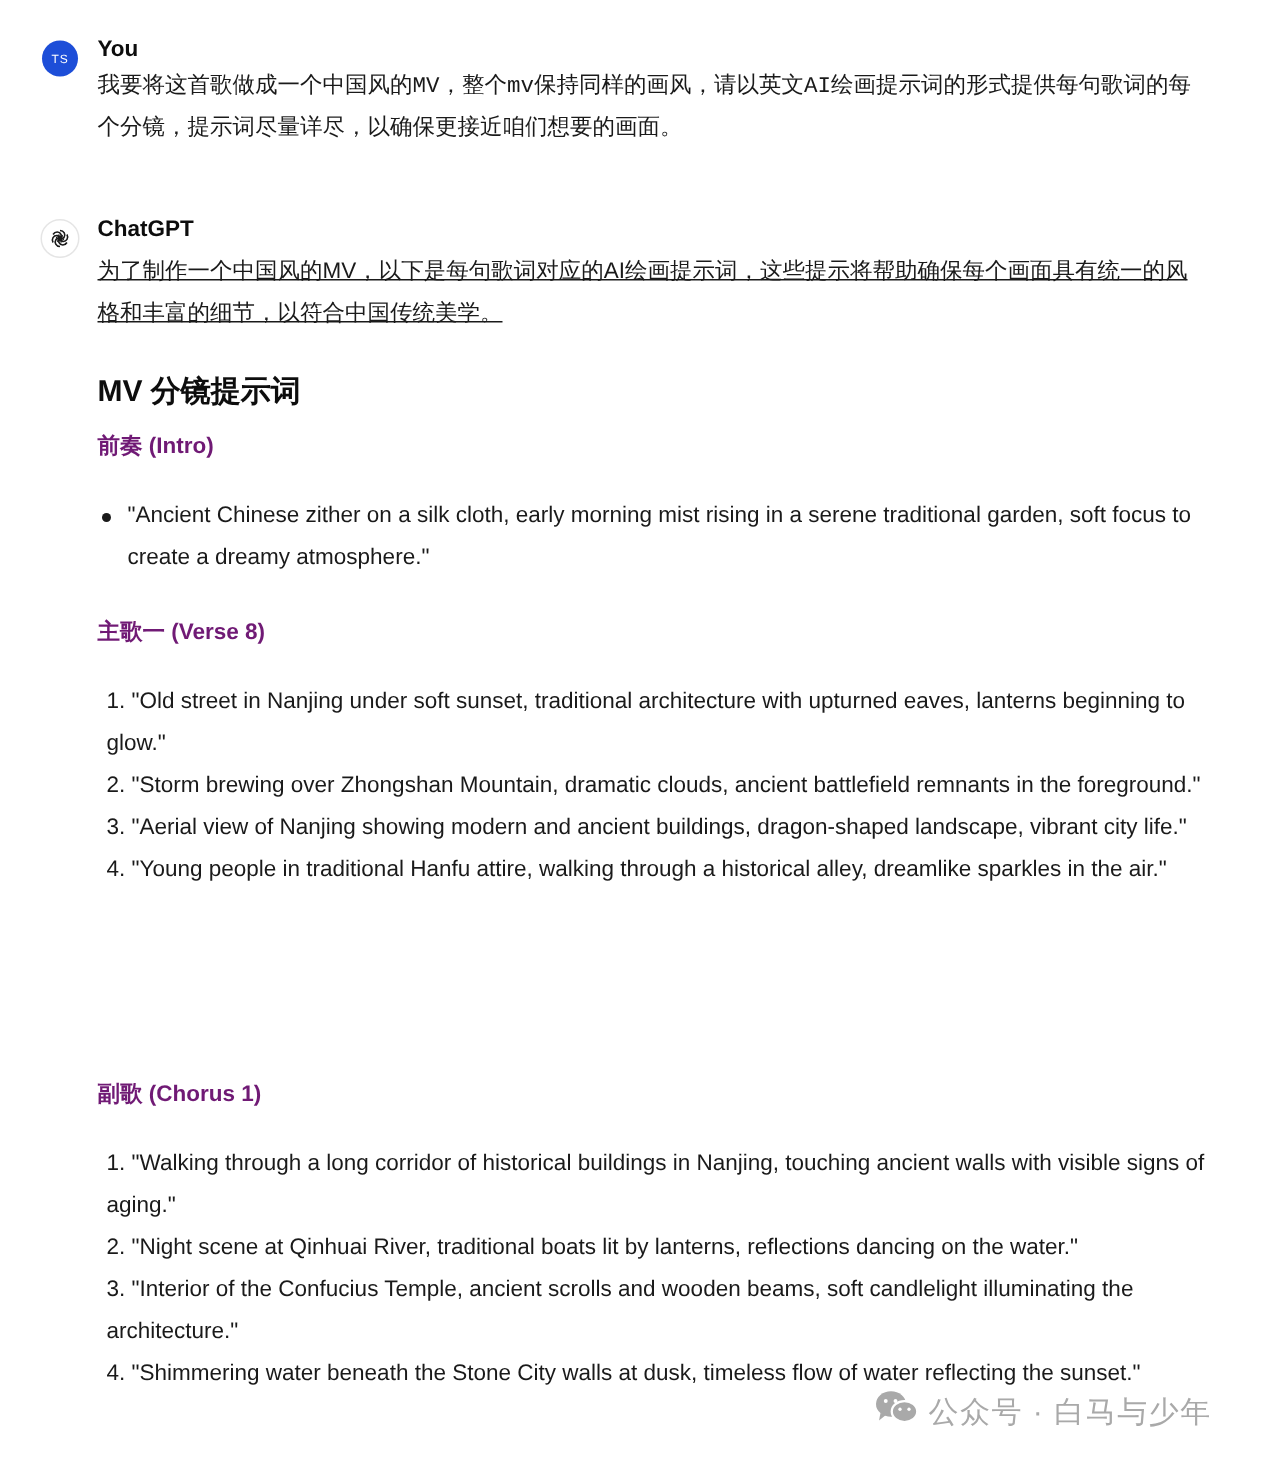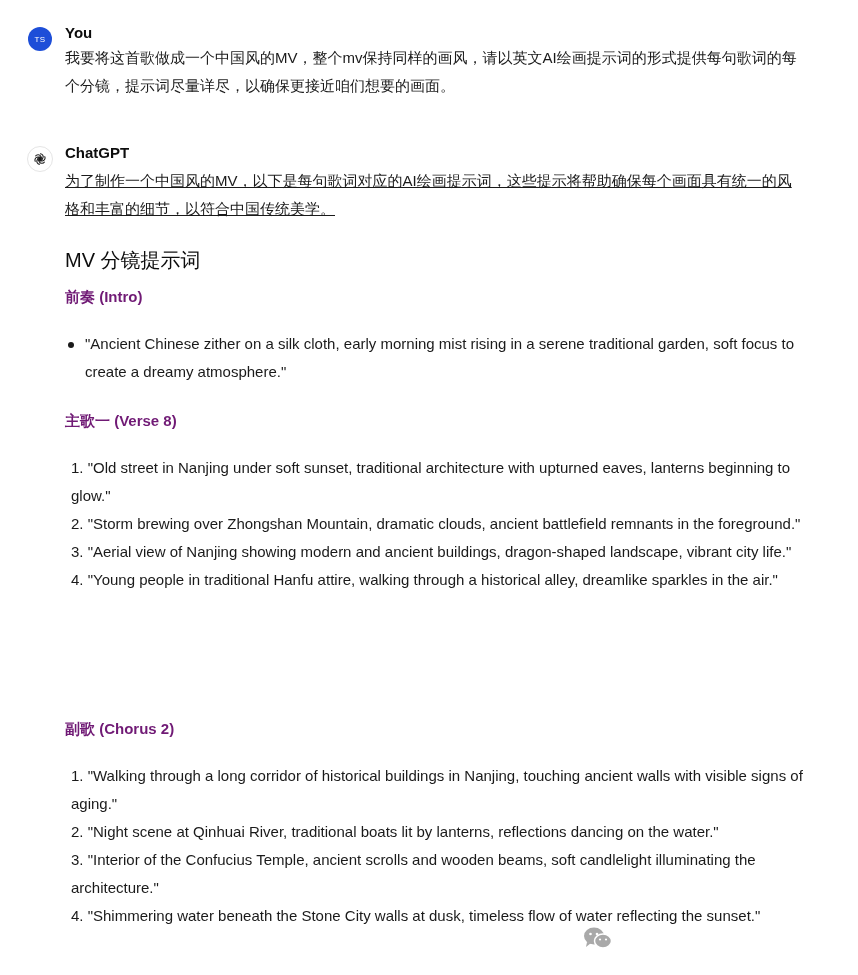--- a/index.html
+++ b/index.html
@@ -59,21 +59,21 @@
       position: absolute;
       left: 37px;
       width: 735px;
       font-size: 15px;
       line-height: 28px;
       color: #1a1a1a;
     }
     .h3 {
       position: absolute;
       left: 37px;
-      font-weight: normal;
+      font-weight: bold;
       font-size: 20px;
       color: #0d0d0d;
     }
     .h4 {
       position: absolute;
       left: 37px;
       font-weight: bold;
       font-size: 15px;
       color: #701a75;
     }
@@ -117,21 +117,21 @@
     }
   </style>
 </head>
 <body>
 
 <div class="msg" style="top:27px;">
   <div class="avatar avatar-user">
     <span>TS</span>
   </div>
   <div class="author">You</div>
-  <div class="body" style="top:17px;">我要将这首歌做成一个中国风的MV，整个mv保持同样的画风，请以英文AI绘画提示词的形式提供每句歌词的每个分镜，提示词尽量详尽，以确保更接近咱们想要的画面。</div>
+  <div class="body" style="top:17px;font-family:Liberation Mono, monospace;">我要将这首歌做成一个中国风的MV，整个mv保持同样的画风，请以英文AI绘画提示词的形式提供每句歌词的每个分镜，提示词尽量详尽，以确保更接近咱们想要的画面。</div>
 </div>
 
 <div class="msg" style="top:147px;">
   <div class="avatar avatar-gpt">
     <svg width="16" height="16" viewBox="0 0 24 24" fill="none" stroke="#1a1a1a" stroke-width="1.6" stroke-linejoin="round">
       <g transform="translate(12,12)">
         <path d="M0,-8 C4,-8 6,-4 4,-1 L0,1 L-4,-1" transform="rotate(0)"></path>
         <path d="M0,-8 C4,-8 6,-4 4,-1 L0,1 L-4,-1" transform="rotate(60)"></path>
         <path d="M0,-8 C4,-8 6,-4 4,-1 L0,1 L-4,-1" transform="rotate(120)"></path>
         <path d="M0,-8 C4,-8 6,-4 4,-1 L0,1 L-4,-1" transform="rotate(180)"></path>
@@ -154,34 +154,35 @@
   </ul>
 
   <div class="h4" style="top:265px;">主歌一 (Verse 8)</div>
   <ol class="num-list" style="top:307px;">
     <li>1. "Old street in Nanjing under soft sunset, traditional architecture with upturned eaves, lanterns beginning to glow."</li>
     <li>2. "Storm brewing over Zhongshan Mountain, dramatic clouds, ancient battlefield remnants in the foreground."</li>
     <li>3. "Aerial view of Nanjing showing modern and ancient buildings, dragon-shaped landscape, vibrant city life."</li>
     <li>4. "Young people in traditional Hanfu attire, walking through a historical alley, dreamlike sparkles in the air."</li>
   </ol>
 
-  <div class="h4" style="top:573px;">副歌 (Chorus 2)</div>
+  <div class="h4" style="top:573px;">副歌 (Chorus 1)</div>
   <ol class="num-list" style="top:615px;">
     <li>1. "Walking through a long corridor of historical buildings in Nanjing, touching ancient walls with visible signs of aging."</li>
     <li>2. "Night scene at Qinhuai River, traditional boats lit by lanterns, reflections dancing on the water."</li>
     <li>3. "Interior of the Confucius Temple, ancient scrolls and wooden beams, soft candlelight illuminating the architecture."</li>
     <li>4. "Shimmering water beneath the Stone City walls at dusk, timeless flow of water reflecting the sunset."</li>
   </ol>
 </div>
 
 <div class="watermark">
   <span>
     <svg width="30" height="24" viewBox="0 0 30 24">
       <ellipse cx="11" cy="10" rx="10" ry="8.5" fill="#a9a9a9"></ellipse>
       <path d="M4 16 L3 21 L8 17 Z" fill="#a9a9a9"></path>
       <ellipse cx="20" cy="15" rx="8.5" ry="7" fill="#a9a9a9" stroke="#ffffff" stroke-width="1.5"></ellipse>
       <circle cx="7.5" cy="8" r="1.3" fill="#ffffff"></circle>
       <circle cx="14" cy="8" r="1.3" fill="#ffffff"></circle>
       <circle cx="17" cy="13.5" r="1.1" fill="#ffffff"></circle>
       <circle cx="23" cy="13.5" r="1.1" fill="#ffffff"></circle>
     </svg>
   </span>
+  <span>公众号 · 白马与少年</span>
 </div>
 
 </body></html>

